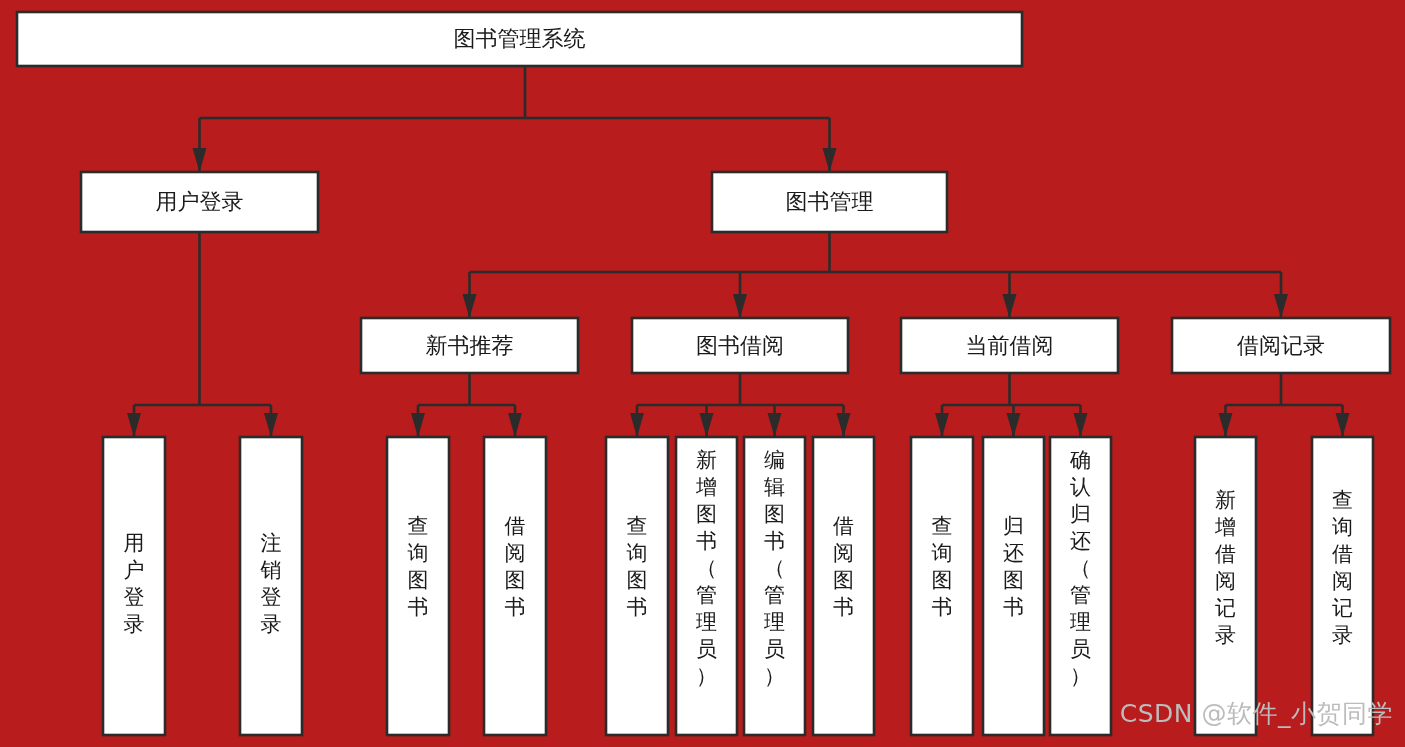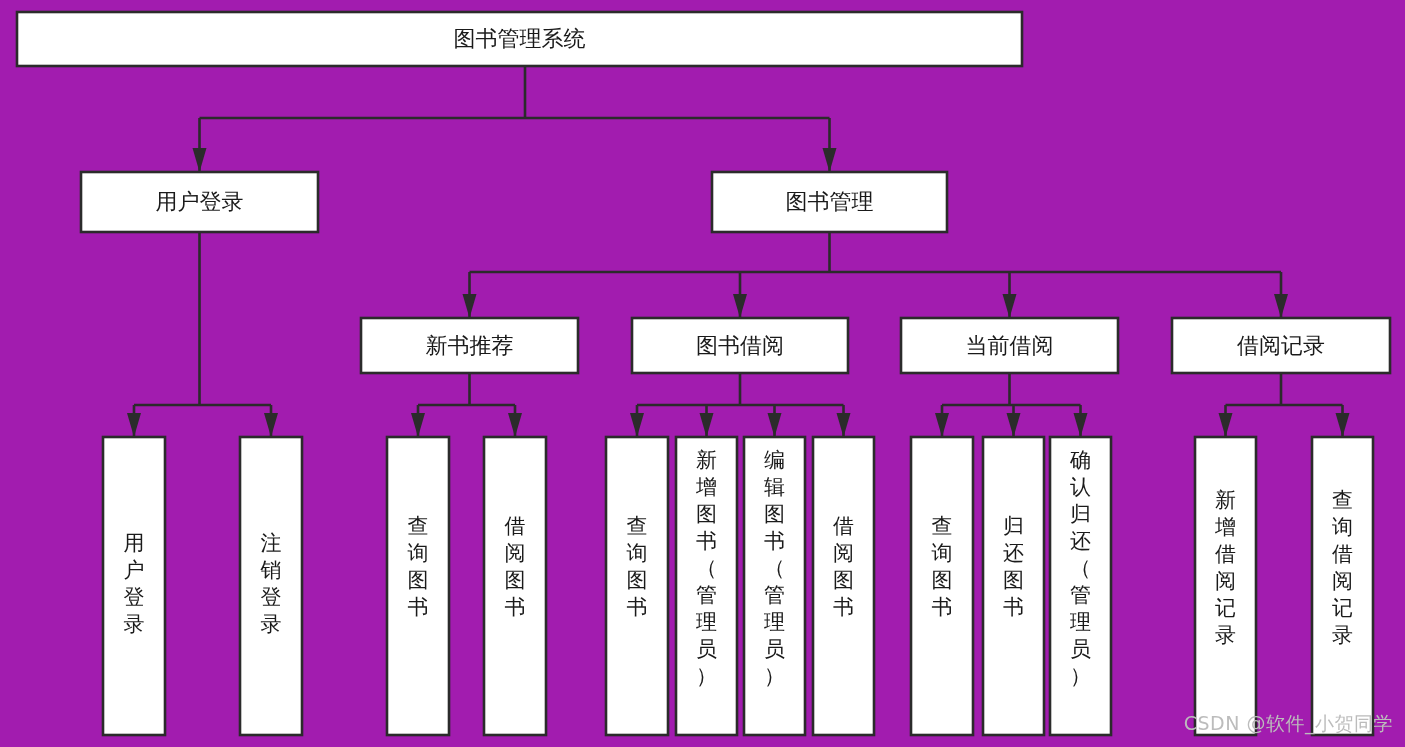--- a/index.html
+++ b/index.html
@@ -12,21 +12,21 @@
     width: 1405px;
     height: 747px;
     overflow: hidden;
     font-family: "DejaVu Sans", "Liberation Sans", sans-serif;
     position: relative;
   }
   #diagram-root {
     position: relative;
     width: 1405px;
     height: 747px;
-    background: #a21caf;
+    background: #b91c1c;
   }
   svg#diagram-svg {
     position: absolute;
     left: 0;
     top: 0;
     width: 1405px;
     height: 747px;
     display: block;
   }
   .node-box {
@@ -53,23 +53,23 @@
   }
   .node-label-v {
     font-family: "DejaVu Sans", "Liberation Sans", sans-serif;
     font-size: 21px;
     fill: #1a1a1a;
     text-anchor: middle;
   }
   .watermark {
     position: absolute;
     right: 12px;
-    bottom: 10px;
-    font-family: "DejaVu Sans", "Liberation Sans", sans-serif;
-    font-size: 19px;
+    bottom: 17px;
+    font-family: "DejaVu Sans", "Liberation Sans", sans-serif;
+    font-size: 25px;
     color: #bcbcbc;
     white-space: nowrap;
     letter-spacing: 0.5px;
     pointer-events: none;
   }
 </style>
 </head>
 <body>
 
 <div id="diagram-root">

